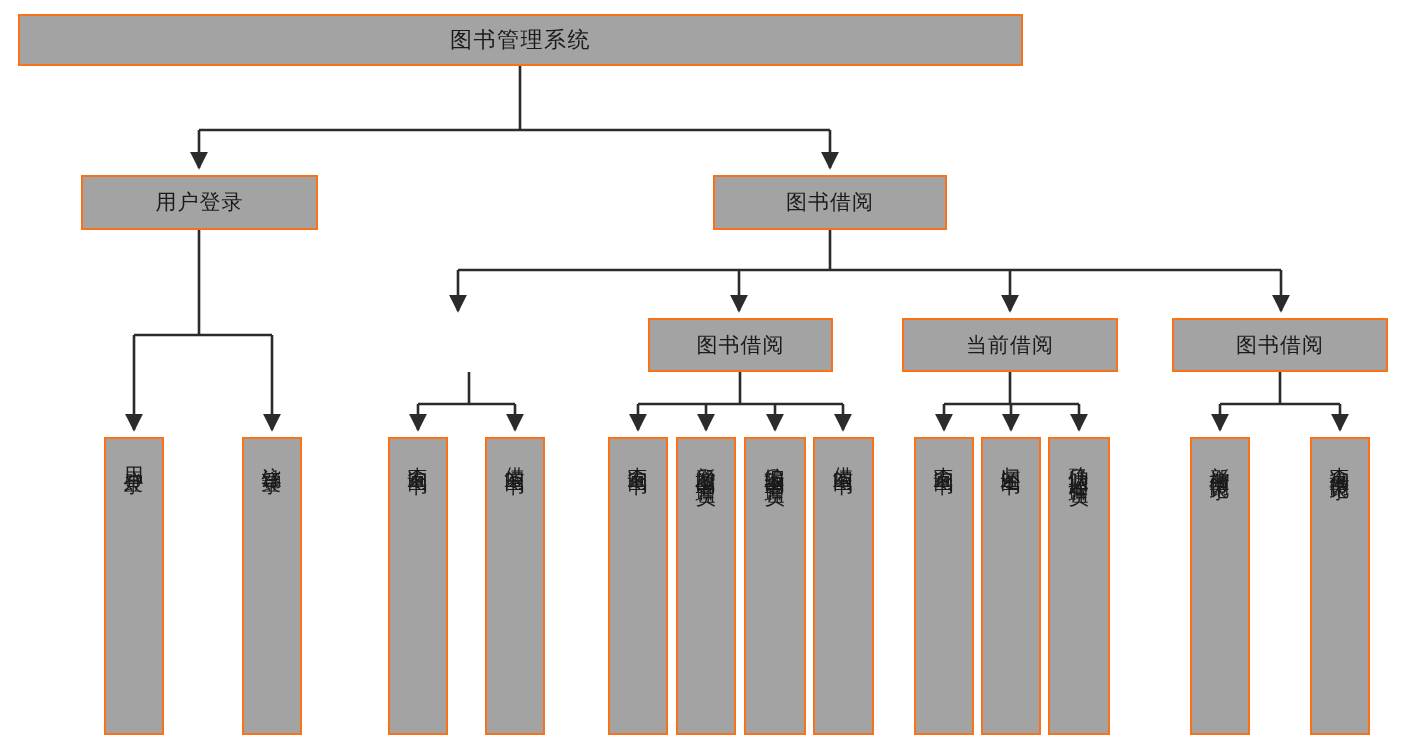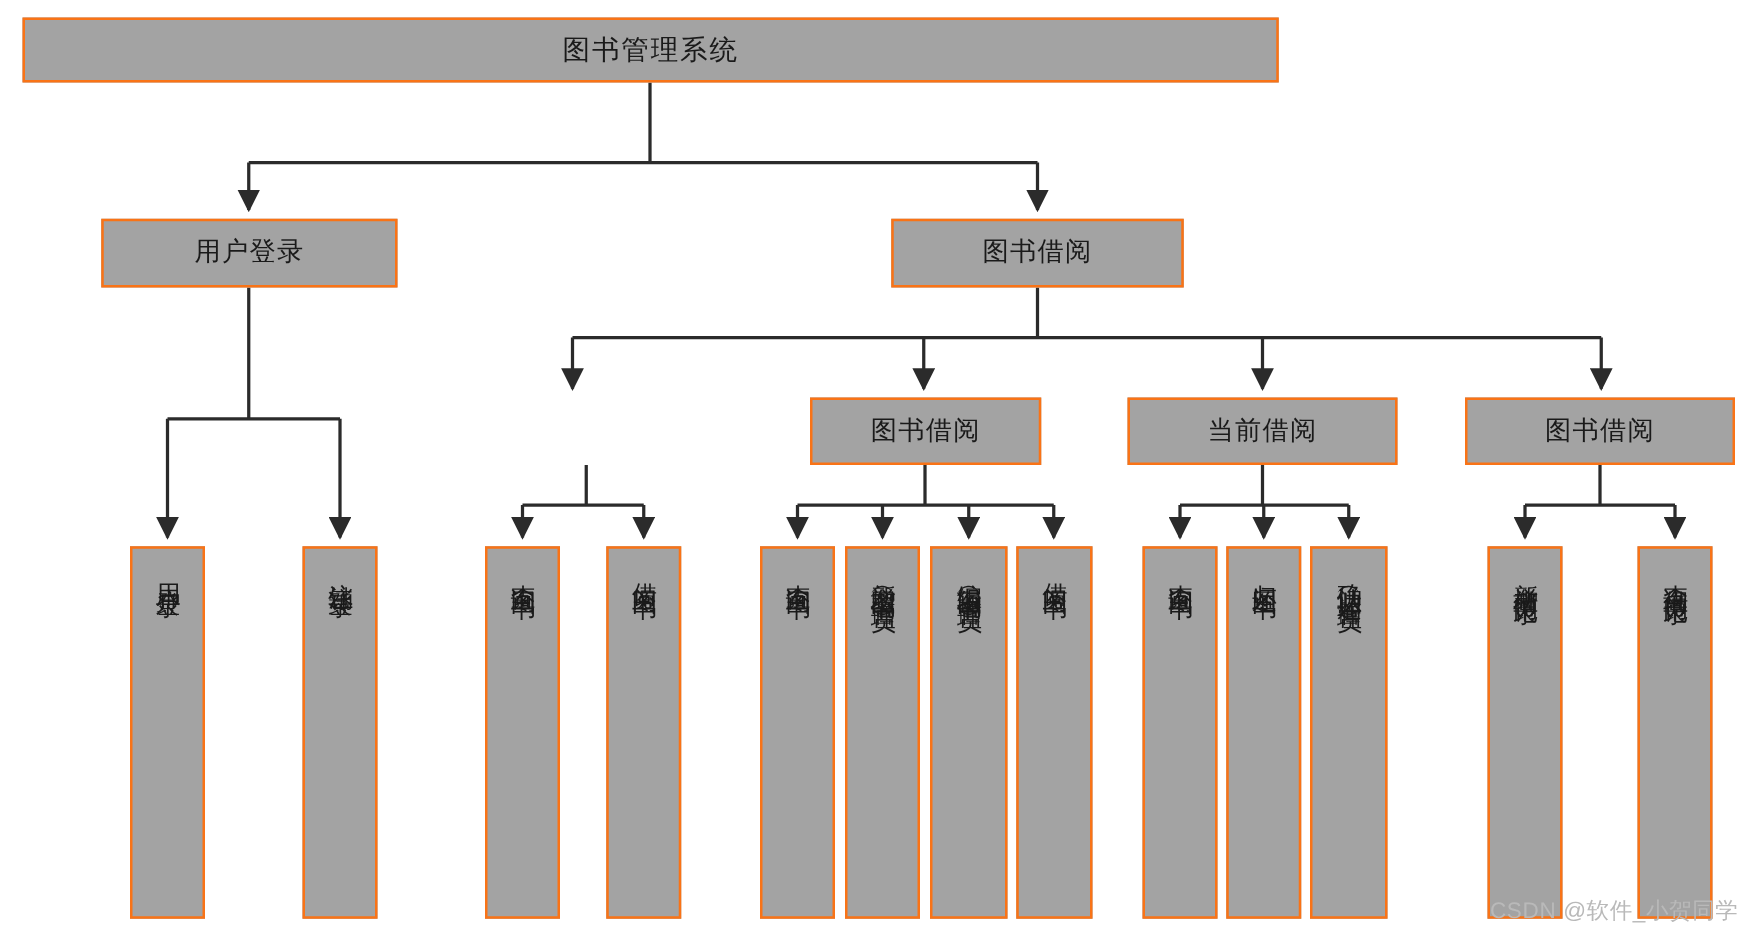--- a/index.html
+++ b/index.html
@@ -187,15 +187,14 @@
     <span class="label">确认归还（管理员）</span>
   </div>
 
   <div class="node vert" style="left:1190px; top:437px; width:60px; height:298px;">
     <span class="label">新增借阅记录</span>
   </div>
   <div class="node vert" style="left:1310px; top:437px; width:60px; height:298px;">
     <span class="label">查询借阅记录</span>
   </div>
 
-  <div class="watermark" style="left:1192px; top:716px;">CSDN @软件_小贺同学</div>
 
 </div>
 
 </body></html>

